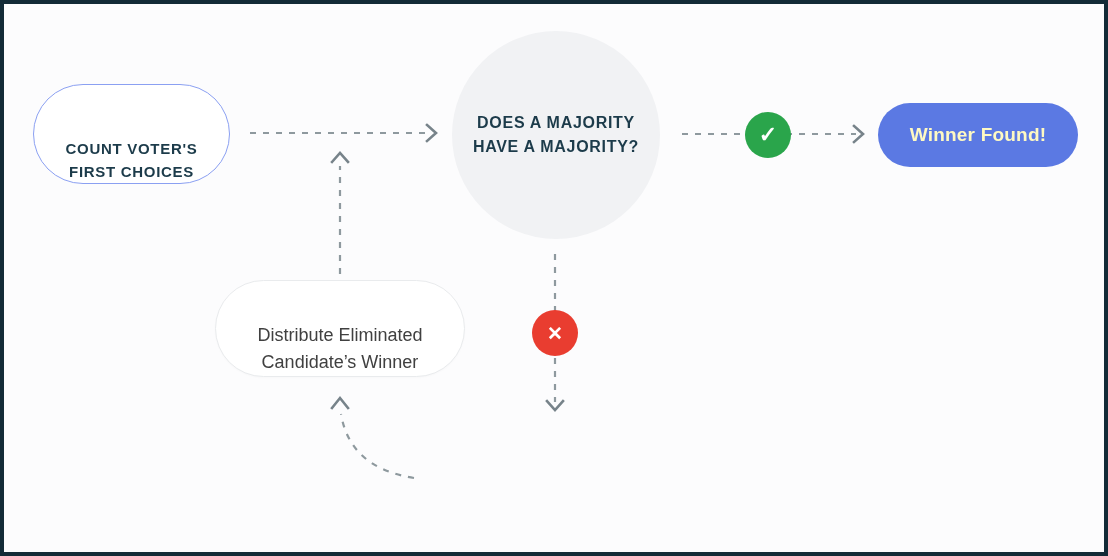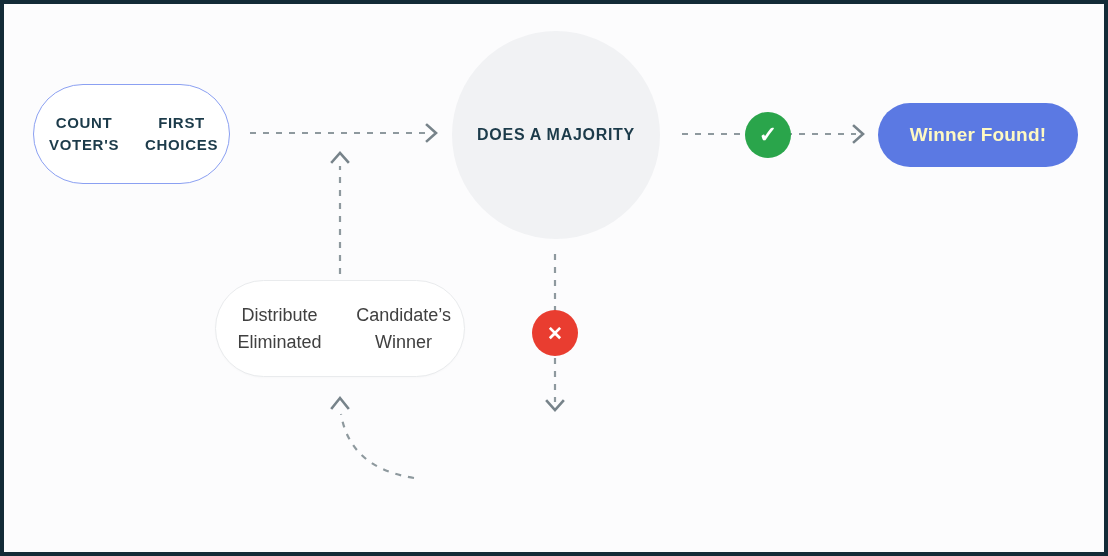--- a/index.html
+++ b/index.html
@@ -9,22 +9,23 @@
     width: 1108px;
     height: 556px;
     background: #fcfcfd;
     border: 4px solid #132b37;
     font-family: "Liberation Sans", sans-serif;
     overflow: hidden;
   }
   .abs { position: absolute; }
   .pill {
     display: flex;
+    flex-direction: column;
     align-items: center;
-    justify-content: space-between;
+    justify-content: flex-end;
     text-align: center;
     background: #ffffff;
   }
   .pill-start {
     left: 29px; top: 80px; width: 197px; height: 100px;
     border: 1px solid #8ba0f2;
     border-radius: 50px;
   }
   .caps-label {
     font-weight: bold;
@@ -135,20 +136,21 @@
     </g>
   </svg>
 
   <div class="abs pill pill-start">
     <span class="caps-label">COUNT VOTER'S</span>
     <span class="caps-label">FIRST CHOICES</span>
   </div>
 
   <div class="abs decision-circle">
     <span class="caps-label">DOES A MAJORITY</span>
+    <span class="caps-label">HAVE A MAJORITY?</span>
   </div>
 
   <div class="abs badge badge-yes">
     <span class="badge-glyph">✓</span>
   </div>
 
   <div class="abs pill-winner">
     <span class="winner-label">Winner Found!</span>
   </div>
 

